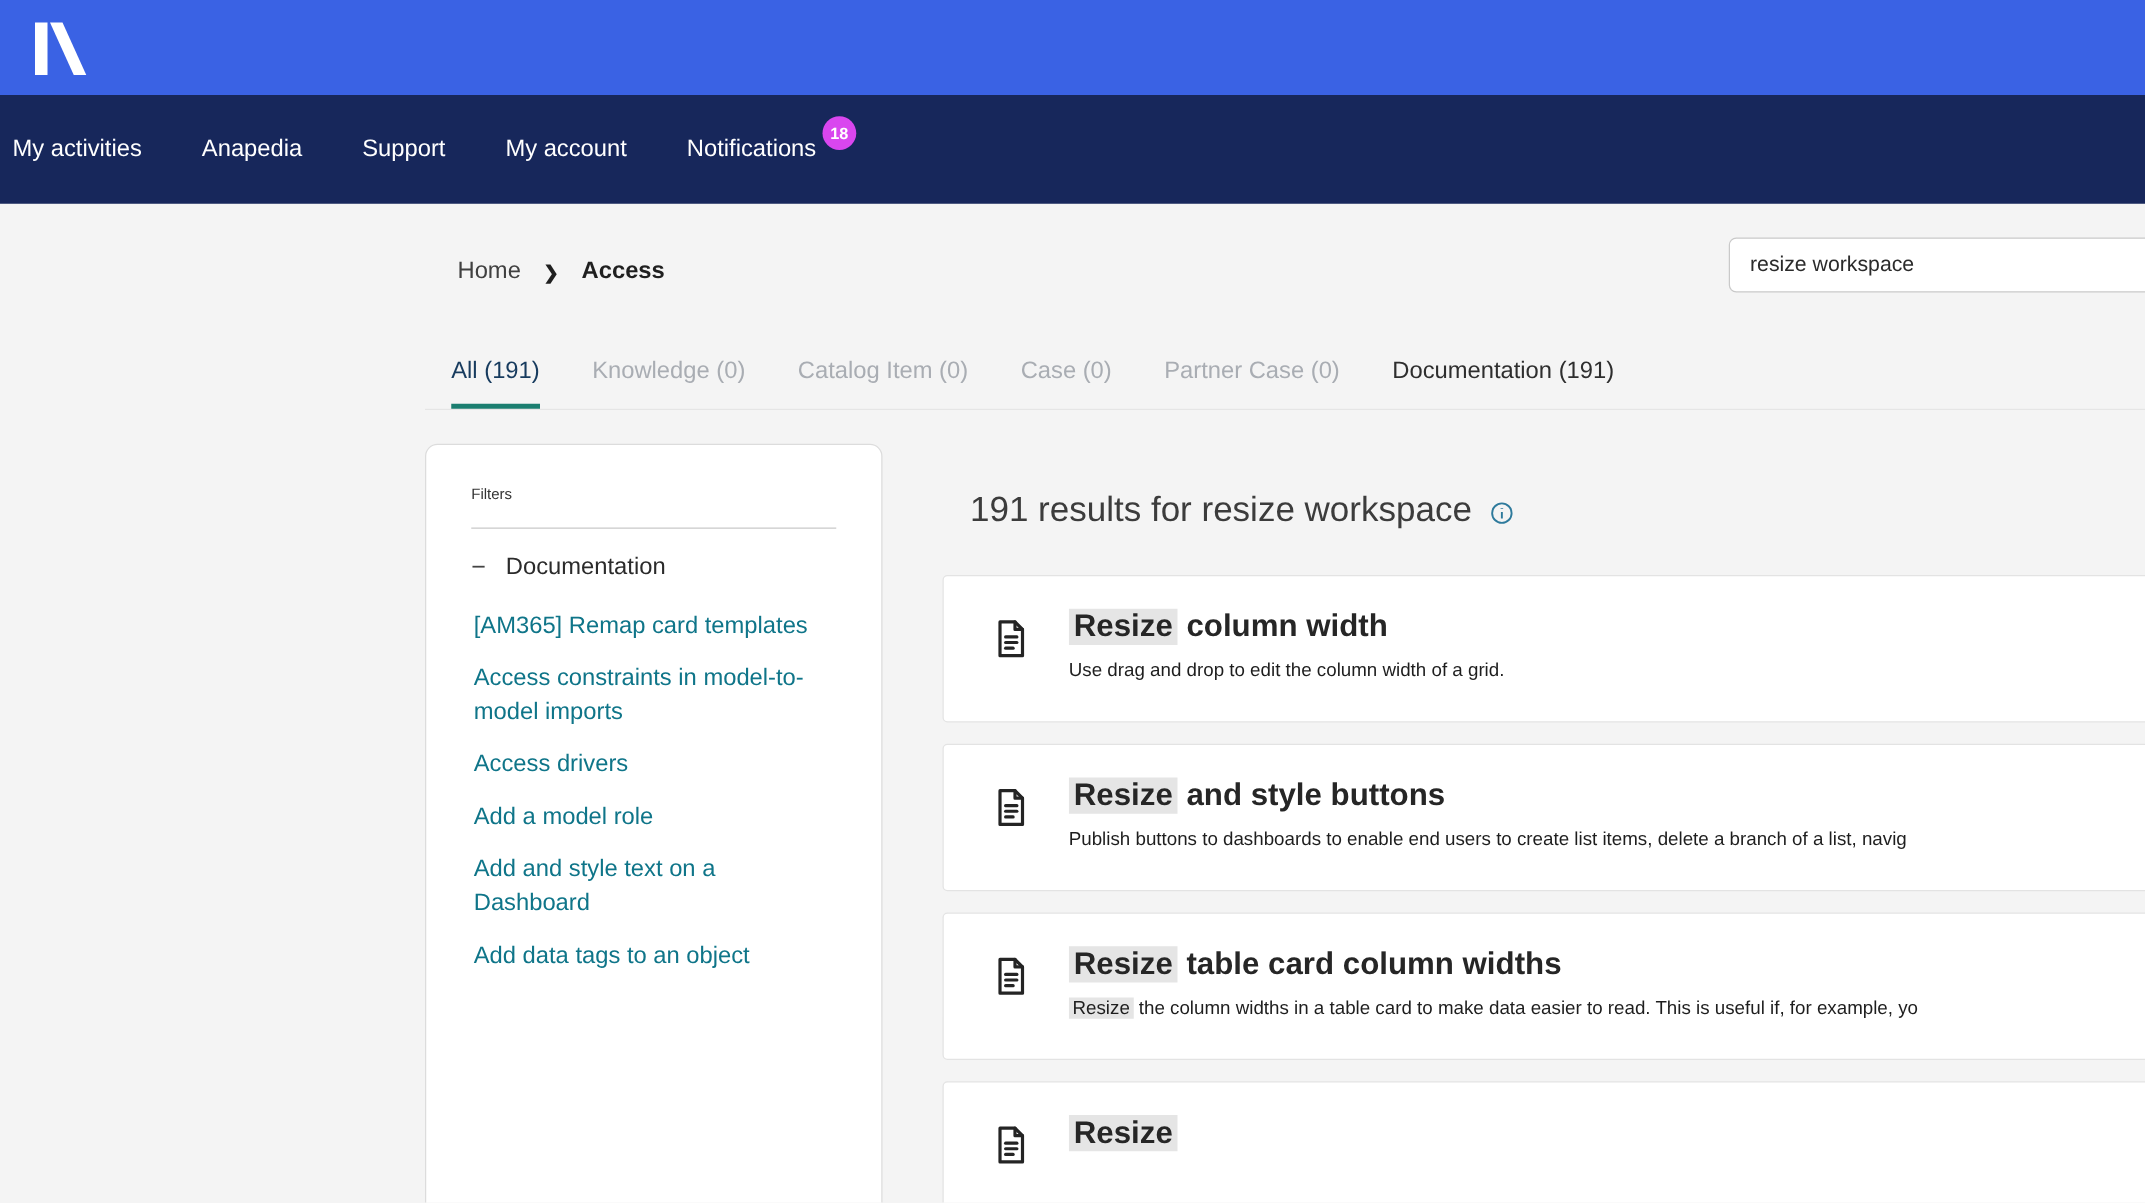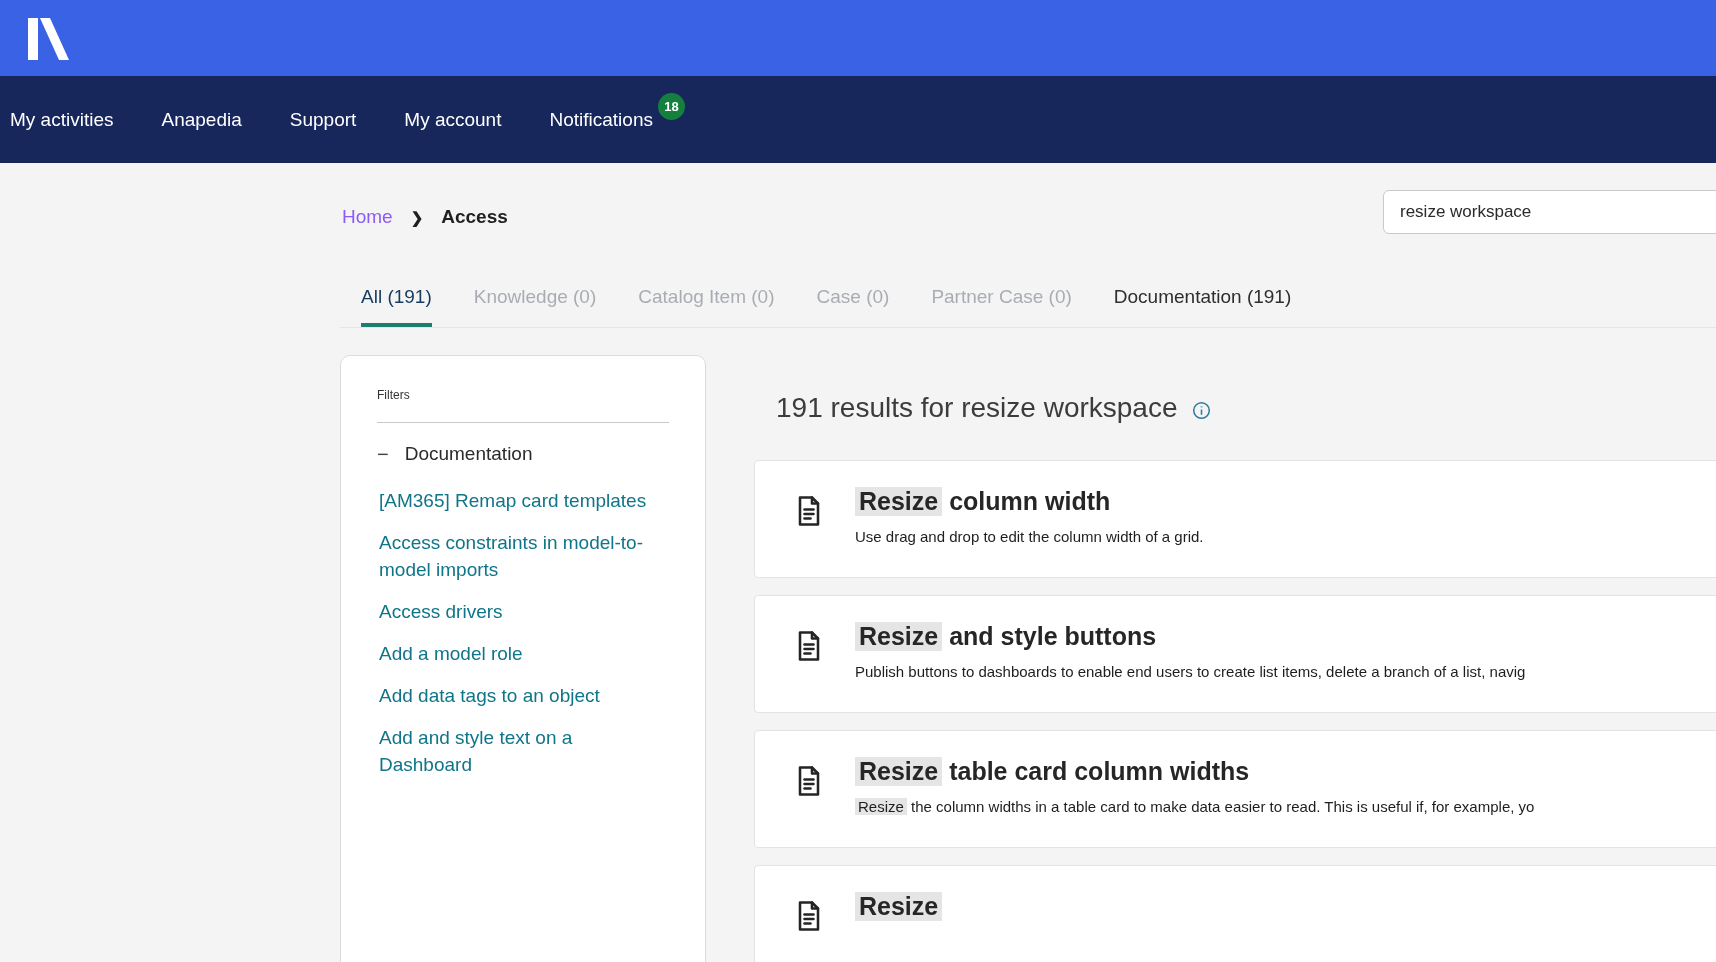--- a/index.html
+++ b/index.html
@@ -23,33 +23,33 @@
     position: absolute; top: 76px; left: 0; width: 1716px; height: 87px;
     background: #17275b;
     display: flex; align-items: center; gap: 48px;
     padding-left: 10px; box-sizing: border-box;
   }
   .nav-item { color: #ffffff; font-size: 19px; cursor: pointer; white-space: nowrap; }
   .nav-notif { position: relative; }
   .badge {
     position: absolute; top: -16px; right: -32px;
     min-width: 27px; height: 27px; box-sizing: border-box;
-    background: #15803d; color: #fff; border-radius: 50%;
+    background: #d946ef; color: #fff; border-radius: 50%;
     font-size: 13px; font-weight: bold;
     display: flex; align-items: center; justify-content: center;
     padding: 0 4px;
     margin-left: 20px;
   }
 
   
   .breadcrumb {
     position: absolute; left: 342px; top: 206px;
     display: flex; align-items: center; gap: 18px; font-size: 19px;
   }
-  .bc-home { color: #8b5cf6; cursor: pointer; text-decoration: none; }
+  .bc-home { color: #404040; cursor: pointer; text-decoration: none; margin-left: 24px; }
   .bc-sep { color: #1f1f1f; font-size: 15px; font-weight: bold; transform: translateY(1px); }
   .bc-current { color: #1f1f1f; font-weight: bold; }
 
   
   .search-box {
     position: absolute; left: 1383px; top: 190px; width: 372px; height: 44px;
     background: #fff; border: 1px solid #c9c9c9; border-radius: 6px;
     font-size: 17px; color: #2b2b2b; padding: 0 16px; box-sizing: border-box;
     font-family: "Liberation Sans", sans-serif; outline: none;
   }
@@ -157,22 +157,22 @@
   <hr>
   <div class="filter-group">
     <span class="collapse">−</span>
     <span>Documentation</span>
   </div>
   <div class="filter-links">
     <div class="filter-link">[AM365] Remap card templates</div>
     <div class="filter-link">Access constraints in model-to-model imports</div>
     <div class="filter-link">Access drivers</div>
     <div class="filter-link">Add a model role</div>
+    <div class="filter-link">Add and style text on a Dashboard</div>
     <div class="filter-link">Add data tags to an object</div>
-    <div class="filter-link">Add and style text on a Dashboard</div>
   </div>
 </aside>
 
 <div class="results-header">
   <span>191 results for resize workspace</span>
   <span class="info">
     <svg width="19" height="19" viewBox="0 0 20 20" fill="none" stroke="#2e7a9c" stroke-width="1.6">
       <circle cx="10" cy="10" r="8.2"></circle>
       <line x1="10" y1="9" x2="10" y2="14.5"></line>
       <line x1="10" y1="5.8" x2="10" y2="6.6" stroke-width="2.2"></line>

